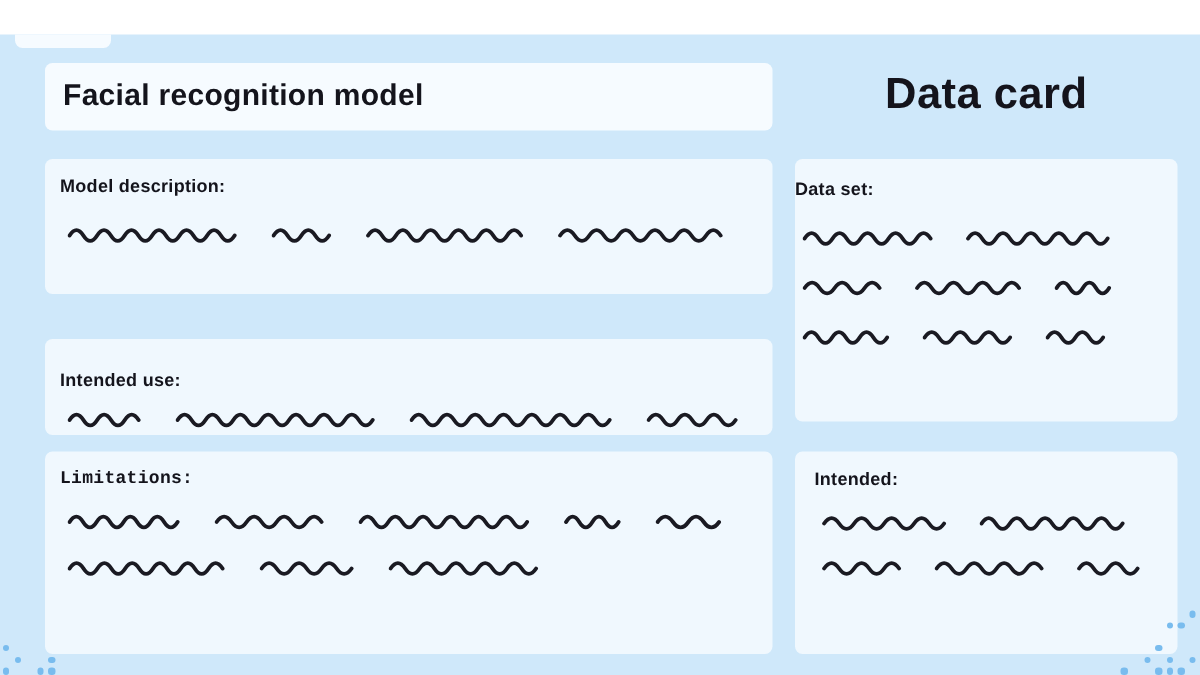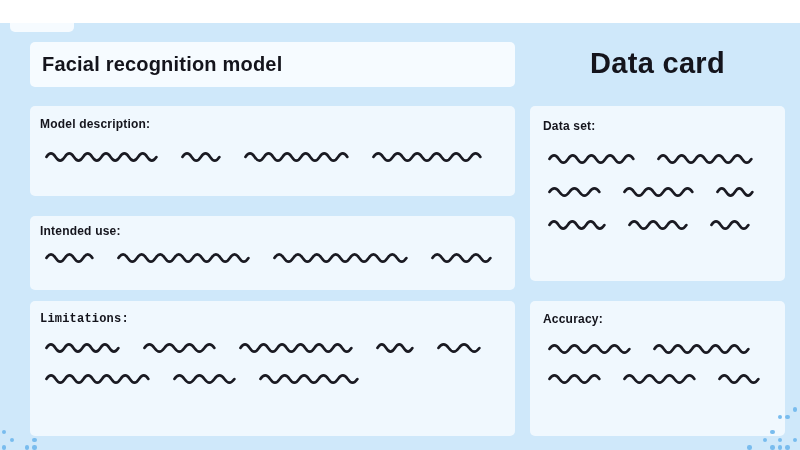--- a/index.html
+++ b/index.html
@@ -18,25 +18,25 @@
   .title-text{font-size:20px; font-weight:700; color:var(--text); padding-left:12px; letter-spacing:.2px;}
 
   .heading{position:absolute; left:530px; top:24px; width:255px; margin:0;
     text-align:center; font-size:29px; font-weight:700; color:var(--text); letter-spacing:.3px;}
 
   .card{position:absolute; background:var(--card); border-radius:5px; box-sizing:border-box;}
   .card .label{font-weight:700; font-size:12px; color:var(--text); letter-spacing:.2px;}
 
   .box-desc    {left:30px;  top:83px;  width:485px; height:90px;  padding:11px 14px 0 10px;}
   .box-desc .squiggles{margin-top:20px;}
-  .box-intended{left:30px;  top:193px; width:485px; height:74px;  padding:8px 14px 0 10px;}
+  .box-intended{left:30px;  top:203px; width:485px; height:64px;  padding:20px 14px 0 10px;}
   .box-intended .squiggles{margin-top:14px;}
   .box-limits  {left:30px;  top:278px; width:485px; height:135px; padding:11px 14px 0 10px;font-family:Liberation Mono, monospace;}
   .box-limits .squiggles{margin-top:16px;}
-  .box-data    {left:530px; top:83px;  width:255px; height:175px; padding:13px 8px 0 13px;}
+  .box-data    {left:530px; top:83px;  width:255px; height:175px; padding:13px 8px 0 0;}
   .box-data .squiggles{margin-top:20px;}
   .box-acc     {left:530px; top:278px; width:255px; height:135px; padding:11px 8px 0 13px;}
   .box-acc .squiggles{margin-top:17px;}
 
   .squiggles{padding-left:5px;}
   .squiggle-row{display:flex; align-items:center; gap:23px; margin-bottom:19px; height:12px;}
   .box-data .squiggle-row{margin-bottom:21px; gap:22px;}
   .box-acc  .squiggle-row{margin-bottom:18px; gap:22px;}
   .squiggle-row svg{display:block; flex:0 0 auto;}
 
@@ -160,21 +160,21 @@
             <path d="M1.4 6 q4.75,-7.2 9.50,0 q4.75,7.2 9.50,0 q4.75,-7.2 9.50,0 q4.75,7.2 9.50,0 q4.75,-7.2 9.50,0 q4.75,7.2 9.50,0" fill="none" stroke="#1a1a22" stroke-width="2.6" stroke-linecap="round"></path>
           </svg>
           <svg width="40" height="12" viewBox="0 0 40 12">
             <path d="M1.4 6 q4.63,-7.2 9.25,0 q4.63,7.2 9.25,0 q4.63,-7.2 9.25,0 q4.63,7.2 9.25,0" fill="none" stroke="#1a1a22" stroke-width="2.6" stroke-linecap="round"></path>
           </svg>
         </div>
       </div>
   </section>
 
   <section class="card box-acc">
-    <div class="label">Accuracy:</div>
+    <div class="label">Intended:</div>
     <div class="squiggles">
         <div class="squiggle-row">
           <svg width="83" height="12" viewBox="0 0 83 12">
             <path d="M1.4 6 q5.00,-7.2 10.00,0 q5.00,7.2 10.00,0 q5.00,-7.2 10.00,0 q5.00,7.2 10.00,0 q5.00,-7.2 10.00,0 q5.00,7.2 10.00,0 q5.00,-7.2 10.00,0 q5.00,7.2 10.00,0" fill="none" stroke="#1a1a22" stroke-width="2.6" stroke-linecap="round"></path>
           </svg>
           <svg width="97" height="12" viewBox="0 0 97 12">
             <path d="M1.4 6 q4.70,-7.2 9.40,0 q4.70,7.2 9.40,0 q4.70,-7.2 9.40,0 q4.70,7.2 9.40,0 q4.70,-7.2 9.40,0 q4.70,7.2 9.40,0 q4.70,-7.2 9.40,0 q4.70,7.2 9.40,0 q4.70,-7.2 9.40,0 q4.70,7.2 9.40,0" fill="none" stroke="#1a1a22" stroke-width="2.6" stroke-linecap="round"></path>
           </svg>
         </div>
         <div class="squiggle-row">

